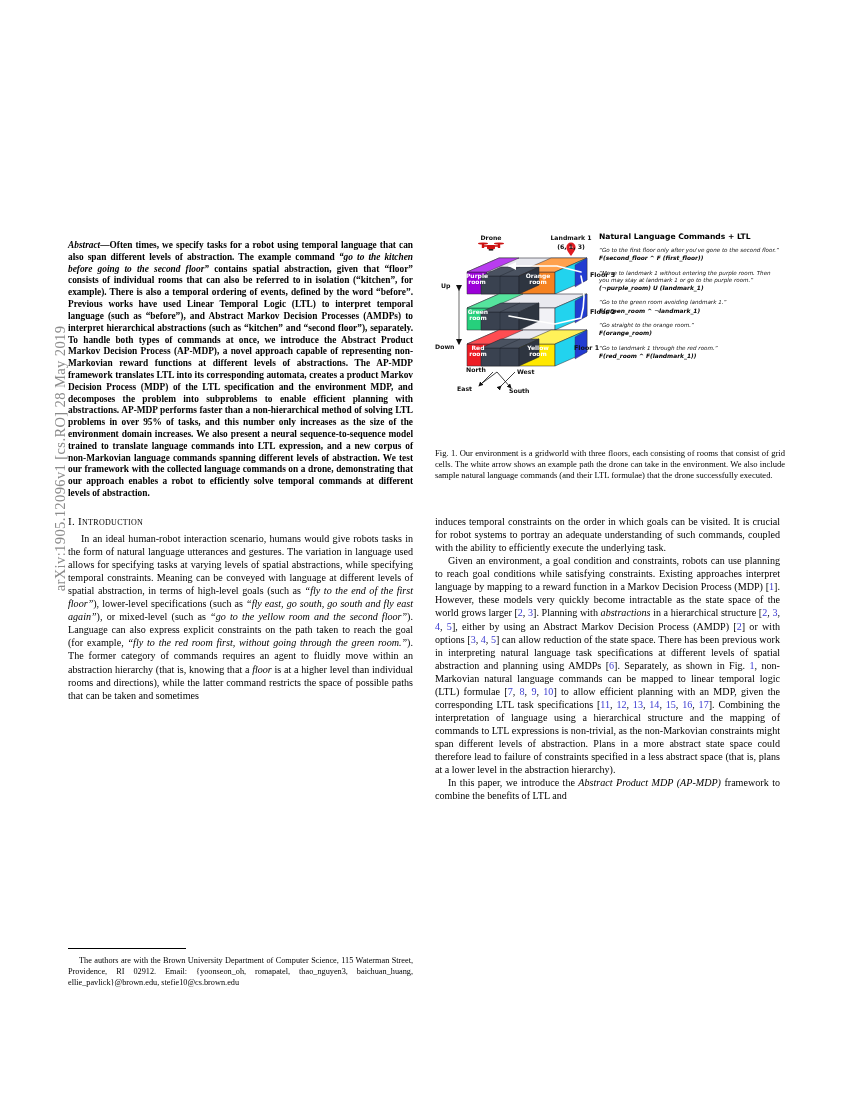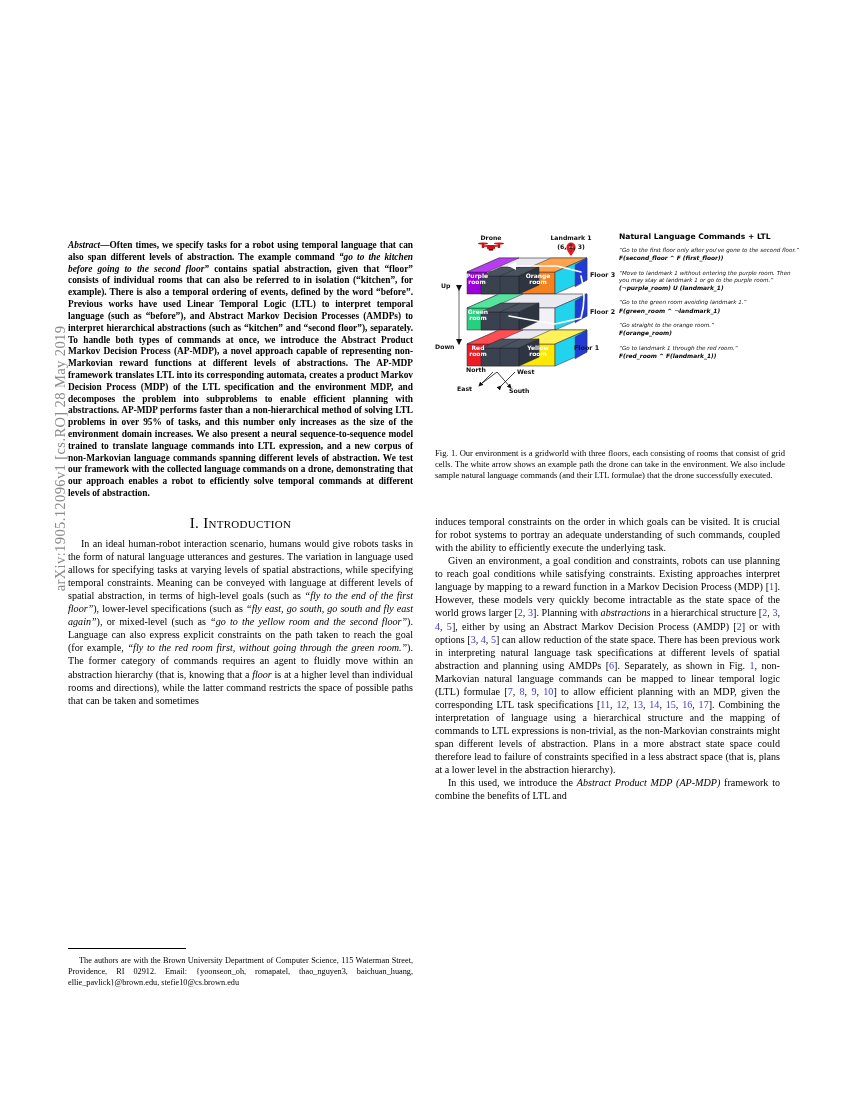--- a/index.html
+++ b/index.html
@@ -44,22 +44,22 @@
   .abstract{
     font-size:9.35px; line-height:1.265;
     font-weight:bold;
     text-align:justify;
     text-justify:inter-word;
   }
   .abstract .lead{ font-style:italic; font-weight:bold; }
   .abstract i{ font-style:italic; }
 
   .section-head{
-    text-align:center;
-    font-size:15px;
+    text-align:left;
+    font-size:11px;
     margin:15px 0 5px 0;
     font-variant:small-caps;
     letter-spacing:.3px;
   }
 
   .body-text{
     font-size:10.1px; line-height:1.295;
     text-align:justify; text-justify:inter-word;
   }
   .body-text p{ margin:0; text-indent:13px; }
@@ -83,21 +83,21 @@
   .fig-canvas{ position:relative; width:350px; height:196px; }
 
   .fig-caption{
     position:absolute; left:435px; top:448px; width:350px;
     font-size:8.55px; line-height:1.3; text-align:justify;
   }
   .fig-caption .lbl{ }
 
   
   .nl-panel{
-    position:absolute; left:184px; top:0px; width:182px;
+    position:absolute; left:164px; top:0px; width:182px;
     font-family:"DejaVu Sans", sans-serif;
   }
   .nl-title{ font-size:7.6px; font-weight:bold; margin-bottom:6px; }
   .nl-item{ margin-bottom:6.5px; }
   .nl-nl{ font-size:5.6px; font-style:italic; line-height:1.32; color:#111; }
   .nl-ltl{ font-size:5.9px; font-style:italic; font-weight:bold; line-height:1.3; margin-top:1px; }
 
   
   .grid3d{ position:absolute; left:0; top:0; width:172px; height:196px; }
   .floor-label{
@@ -304,17 +304,17 @@
 
   <div class="fig-caption">
     <span class="lbl">Fig. 1.</span>
     <span>Our environment is a gridworld with three floors, each consisting of rooms that consist of grid cells. The white arrow shows an example path the drone can take in the environment. We also include sample natural language commands (and their LTL formulae) that the drone successfully executed.</span>
   </div>
 
   <div class="col col-right" style="top:515px;">
     <div class="body-text">
       <p class="cont"><span>induces temporal constraints on the order in which goals can be visited. It is crucial for robot systems to portray an adequate understanding of such commands, coupled with the ability to efficiently execute the underlying task.</span></p>
       <p><span>Given an environment, a goal condition and constraints, robots can use planning to reach goal conditions while satisfying constraints. Existing approaches interpret language by mapping to a reward function in a Markov Decision Process (MDP) [</span><span class="cite">1</span><span>]. However, these models very quickly become intractable as the state space of the world grows larger [</span><span class="cite">2</span>, <span class="cite">3</span><span>]. Planning with </span><i>abstractions</i><span> in a hierarchical structure [</span><span class="cite">2</span>, <span class="cite">3</span>, <span class="cite">4</span>, <span class="cite">5</span><span>], either by using an Abstract Markov Decision Process (AMDP) [</span><span class="cite">2</span><span>] or with options [</span><span class="cite">3</span>, <span class="cite">4</span>, <span class="cite">5</span><span>] can allow reduction of the state space. There has been previous work in interpreting natural language task specifications at different levels of spatial abstraction and planning using AMDPs [</span><span class="cite">6</span><span>]. Separately, as shown in Fig. </span><span class="cite">1</span><span>, non-Markovian natural language commands can be mapped to linear temporal logic (LTL) formulae [</span><span class="cite">7</span>, <span class="cite">8</span>, <span class="cite">9</span>, <span class="cite">10</span><span>] to allow efficient planning with an MDP, given the corresponding LTL task specifications [</span><span class="cite">11</span>, <span class="cite">12</span>, <span class="cite">13</span>, <span class="cite">14</span>, <span class="cite">15</span>, <span class="cite">16</span>, <span class="cite">17</span><span>]. Combining the interpretation of language using a hierarchical structure and the mapping of commands to LTL expressions is non-trivial, as the non-Markovian constraints might span different levels of abstraction. Plans in a more abstract state space could therefore lead to failure of constraints specified in a less abstract space (that is, plans at a lower level in the abstraction hierarchy).</span></p>
-      <p><span>In this used, we introduce the </span><i>Abstract Product MDP (AP-MDP)</i><span> framework to combine the benefits of LTL and</span></p>
+      <p><span>In this paper, we introduce the </span><i>Abstract Product MDP (AP-MDP)</i><span> framework to combine the benefits of LTL and</span></p>
     </div>
   </div>
 
 </div>
 
 </body></html>

